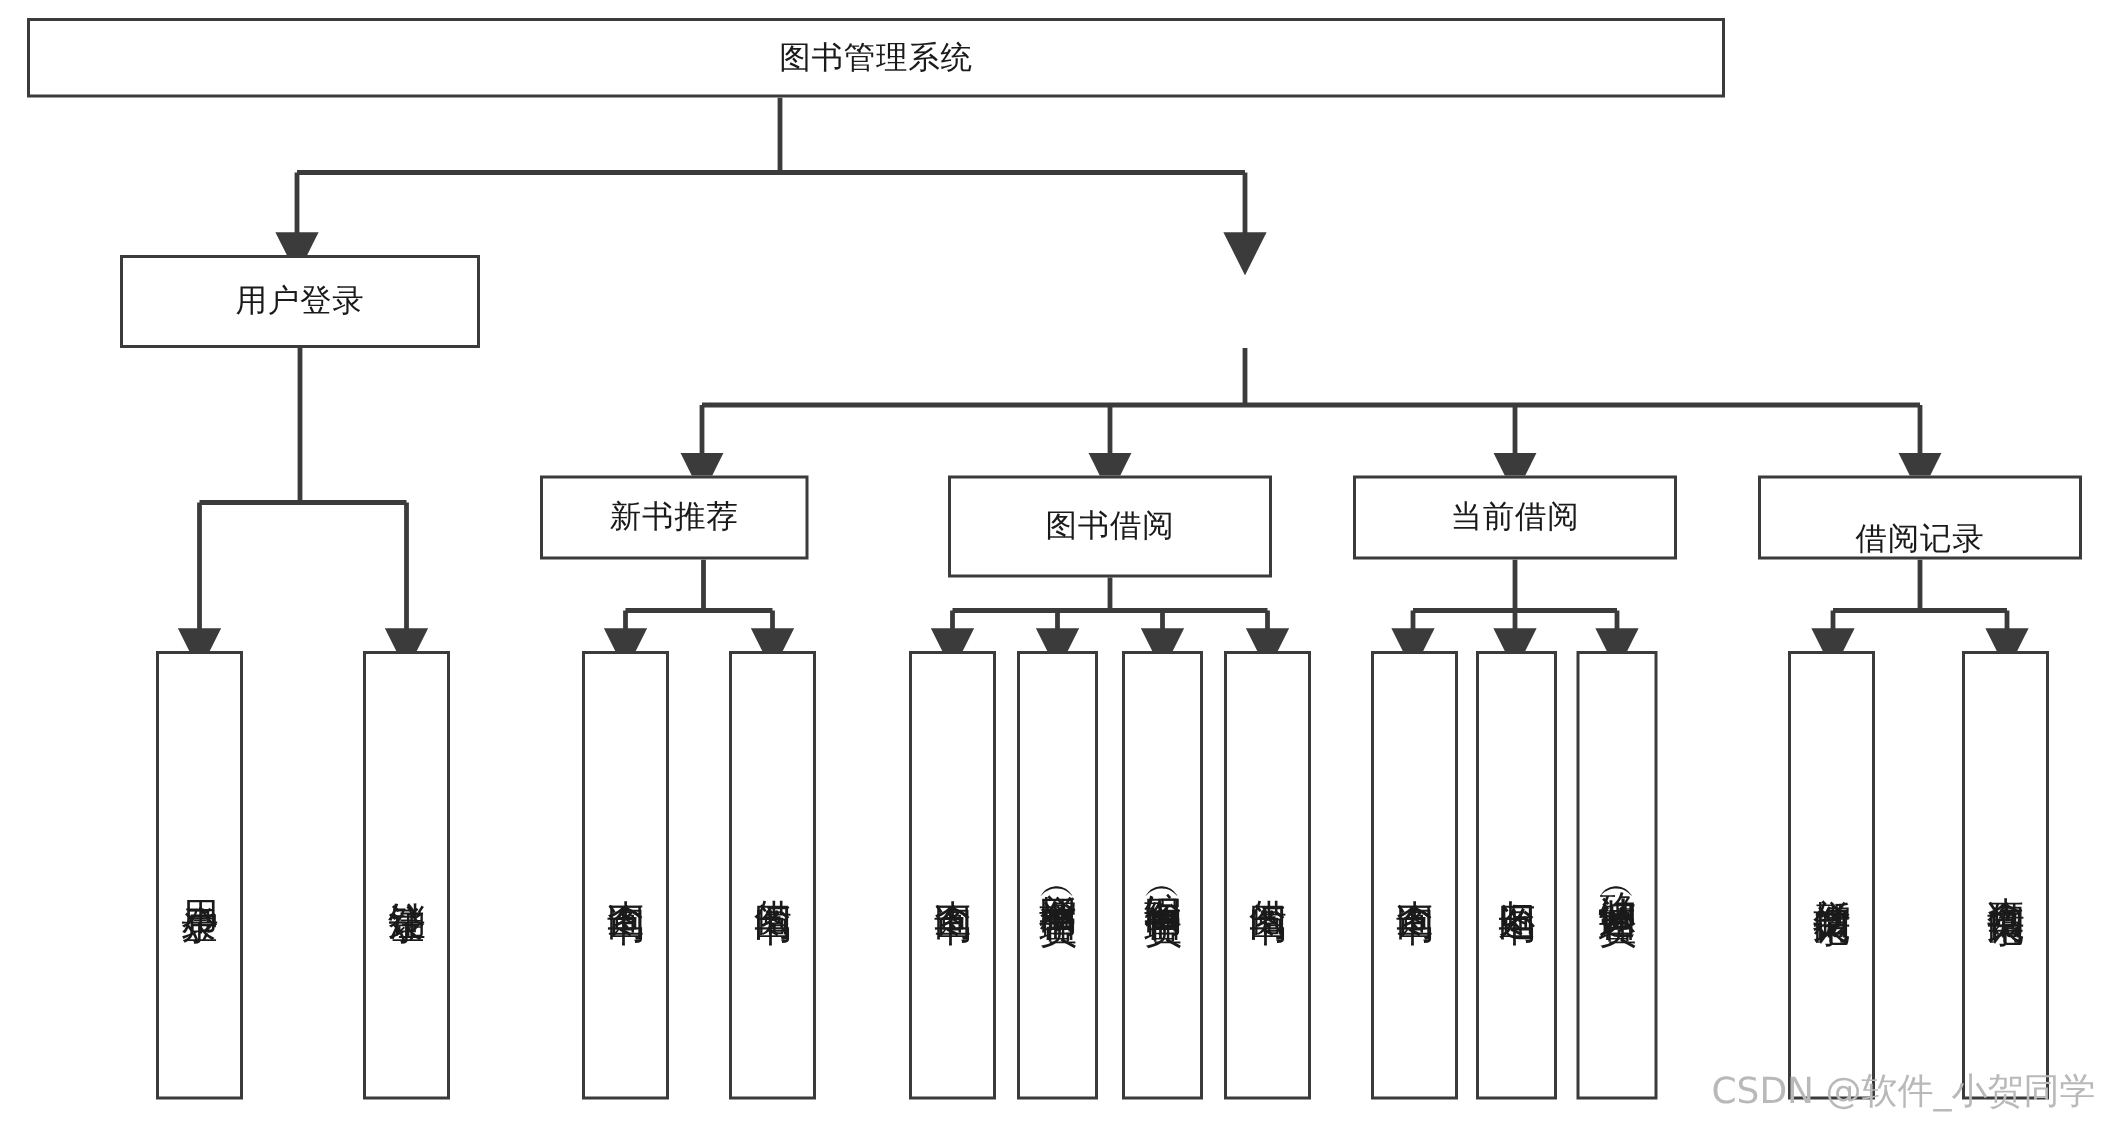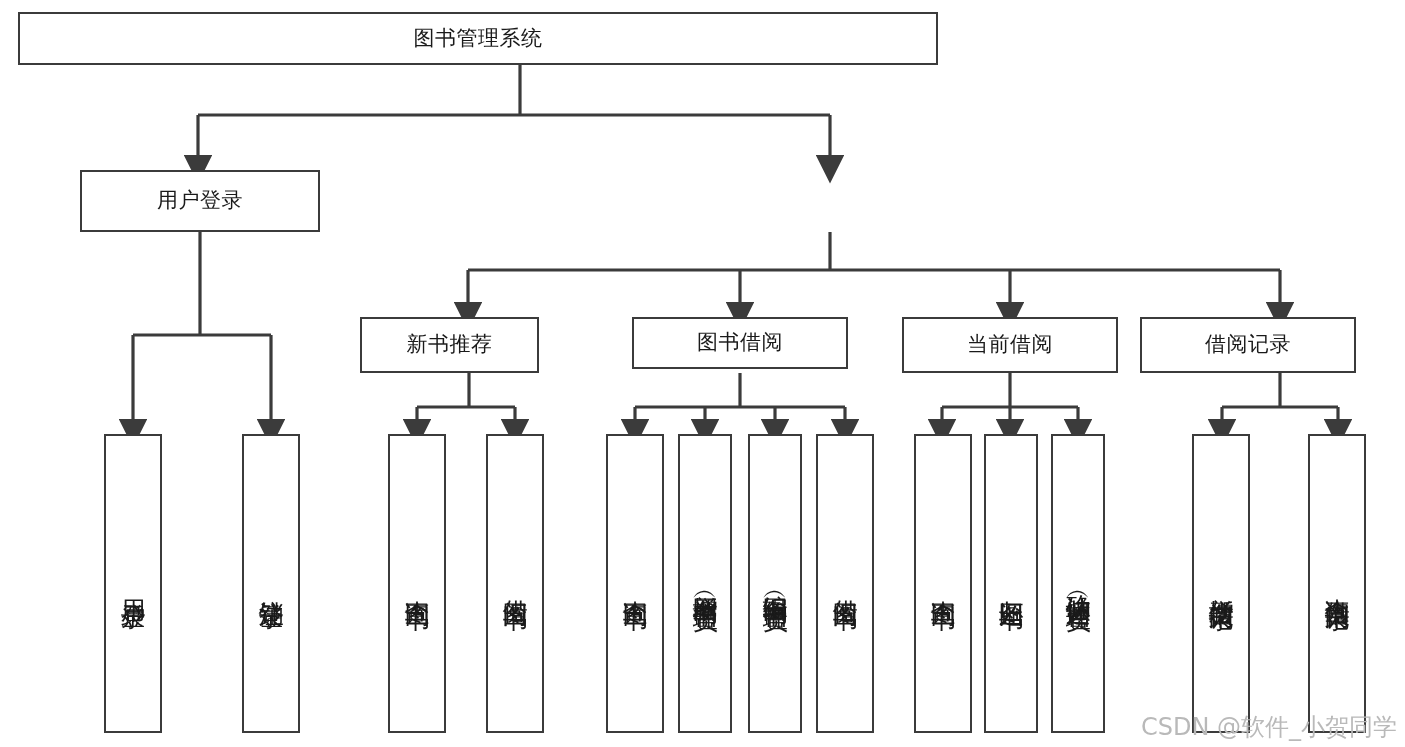--- a/index.html
+++ b/index.html
@@ -123,38 +123,38 @@
       <path d="M1010,407 L1010,422" marker-end="url(#arrow)"></path>
       <path d="M1078,407 L1078,422" marker-end="url(#arrow)"></path>
 
       <path d="M1280,373 L1280,407"></path>
       <path d="M1222,407 L1338,407"></path>
       <path d="M1222,407 L1222,422" marker-end="url(#arrow)"></path>
       <path d="M1338,407 L1338,422" marker-end="url(#arrow)"></path>
     </g>
   </svg>
 
-  <div class="node horizontal" style="left:18px; top:12px; width:920px; height:53px;">
+  <div class="node horizontal" style="left:18px; top:12px; width:1132px; height:53px;">
     <span class="node-label">图书管理系统</span>
   </div>
 
   <div class="node horizontal" style="left:80px; top:170px; width:240px; height:62px;">
     <span class="node-label">用户登录</span>
   </div>
 
   <div class="node horizontal" style="left:360px; top:317px; width:179px; height:56px;">
     <span class="node-label">新书推荐</span>
   </div>
-  <div class="node horizontal" style="left:632px; top:317px; width:216px; height:52px;">
+  <div class="node horizontal" style="left:632px; top:317px; width:216px; height:68px;">
     <span class="node-label">图书借阅</span>
   </div>
   <div class="node horizontal" style="left:902px; top:317px; width:216px; height:56px;">
     <span class="node-label">当前借阅</span>
   </div>
-  <div class="node horizontal" style="left:1140px; top:317px; width:216px; height:56px;">
+  <div class="node horizontal" style="left:1172px; top:317px; width:216px; height:56px;align-items:flex-end;">
     <span class="node-label">借阅记录</span>
   </div>
 
   <div class="node vertical" style="left:104px; top:434px; width:58px; height:299px;">
     <span class="node-label">用户登录</span>
   </div>
   <div class="node vertical" style="left:242px; top:434px; width:58px; height:299px;">
     <span class="node-label">注销登录</span>
   </div>
 

